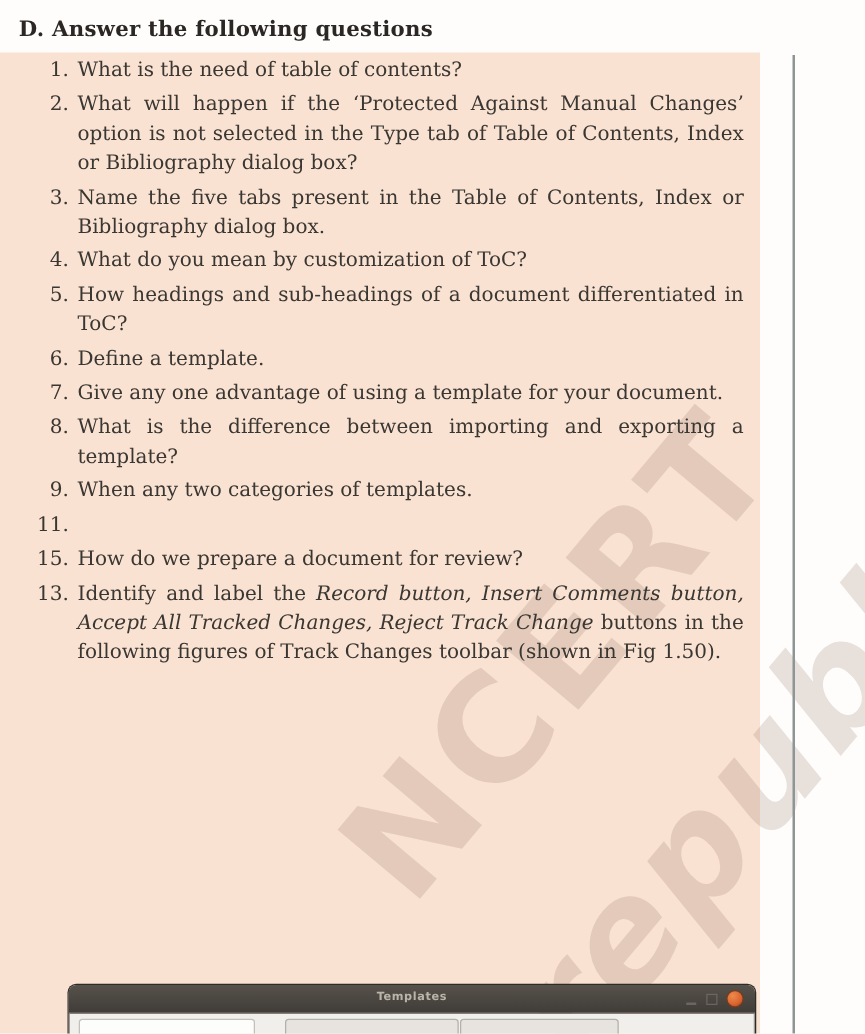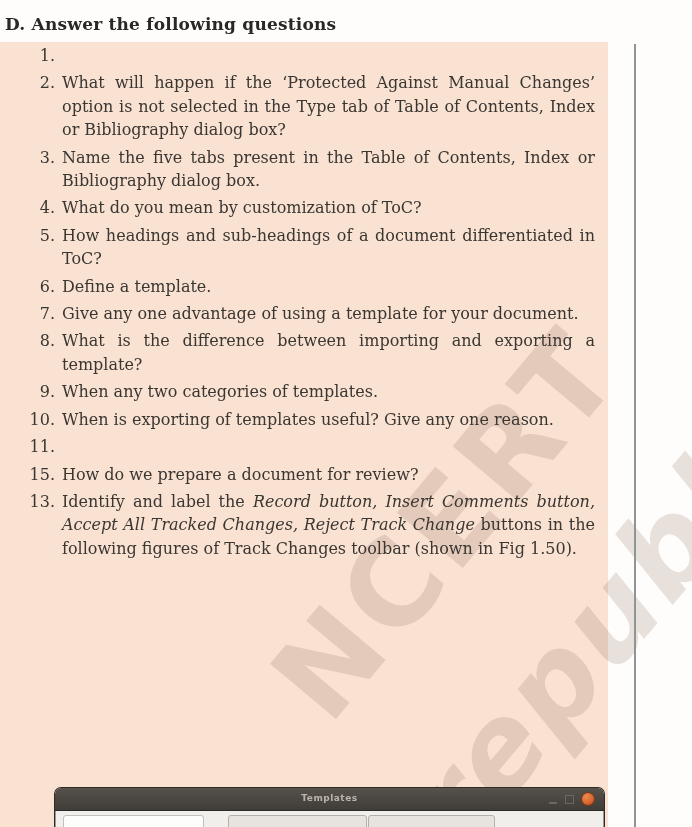--- a/index.html
+++ b/index.html
@@ -43,21 +43,21 @@
   .page-rule{
     position:absolute;left:634px;top:44px;
     width:2px;height:783px;
     background:#8d9695;
     z-index:3;
   }
   
   .section-heading{
     position:relative;z-index:2;
     margin:0;
-    padding:14px 0 10px 5px;
+    padding:14px 0 10px 15px;
     font-size:17px;
     font-weight:bold;
     color:#2b2724;
     letter-spacing:0.2px;
   }
   
   .questions{
     position:relative;z-index:2;
     margin-left:26px;
   }
@@ -160,20 +160,21 @@
   <div class="content-block"></div>
 
   <div class="watermark wm1">NCERT</div>
   <div class="watermark wm2">republ</div>
 
   <h2 class="section-heading">D. Answer the following questions</h2>
 
   <div class="questions" id="questions">
       <div class="q-row">
         <span class="q-num">1.</span>
+        <span class="q-text"><span>What is the need of table of contents?</span></span>
       </div>
       <div class="q-row">
         <span class="q-num">2.</span>
         <span class="q-text"><span>What will happen if the ‘Protected Against Manual Changes’ option is not selected in the Type tab of Table of Contents, Index or Bibliography dialog box?</span></span>
       </div>
       <div class="q-row">
         <span class="q-num">3.</span>
         <span class="q-text"><span>Name the five tabs present in the Table of Contents, Index or Bibliography dialog box.</span></span>
       </div>
       <div class="q-row">
@@ -192,24 +193,20 @@
         <span class="q-num">7.</span>
         <span class="q-text"><span>Give any one advantage of using a template for your document.</span></span>
       </div>
       <div class="q-row">
         <span class="q-num">8.</span>
         <span class="q-text"><span>What is the difference between importing and exporting a template?</span></span>
       </div>
       <div class="q-row">
         <span class="q-num">9.</span>
         <span class="q-text"><span>When any two categories of templates.</span></span>
-      </div>
-      <div class="q-row">
-        <span class="q-num">10.</span>
-        <span class="q-text"><span>When is exporting of templates useful? Give any one reason.</span></span>
       </div>
       <div class="q-row">
         <span class="q-num">11.</span>
       </div>
       <div class="q-row">
         <span class="q-num">15.</span>
         <span class="q-text"><span>How do we prepare a document for review?</span></span>
       </div>
       <div class="q-row">
         <span class="q-num">13.</span>

